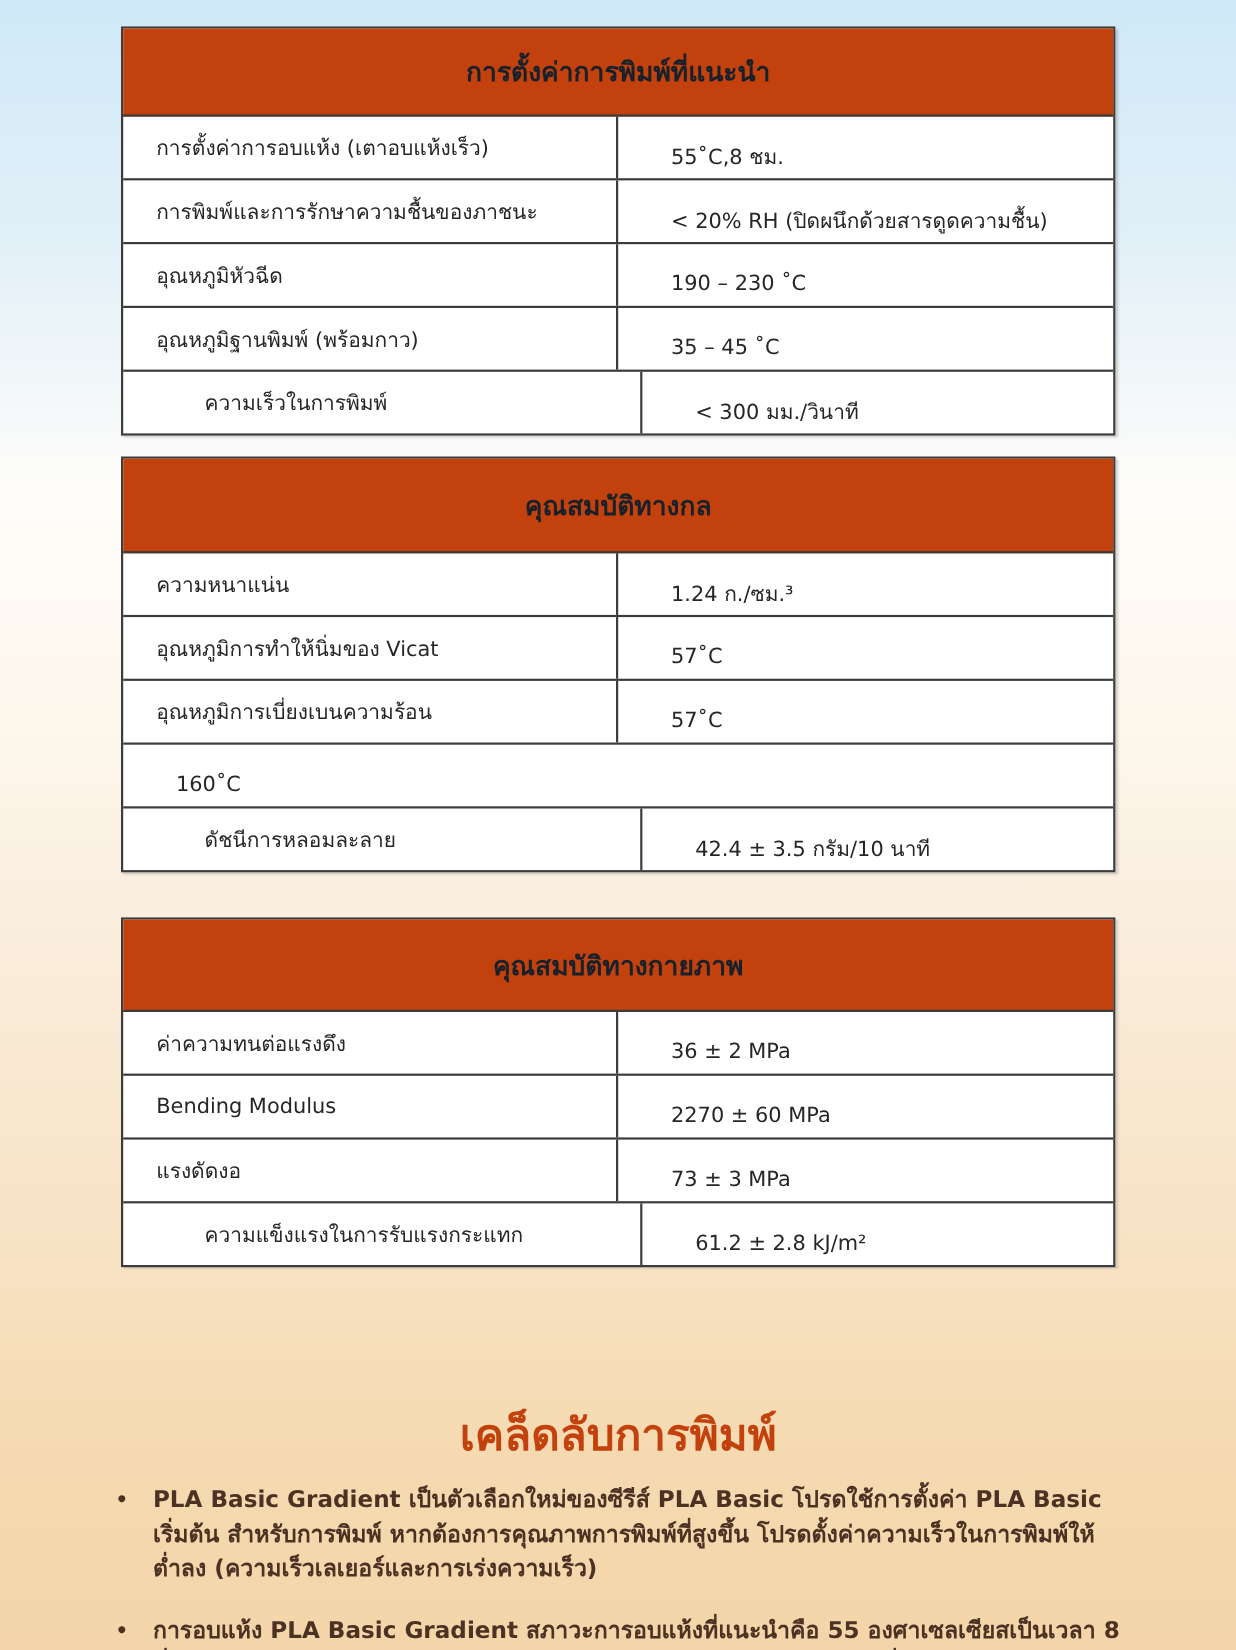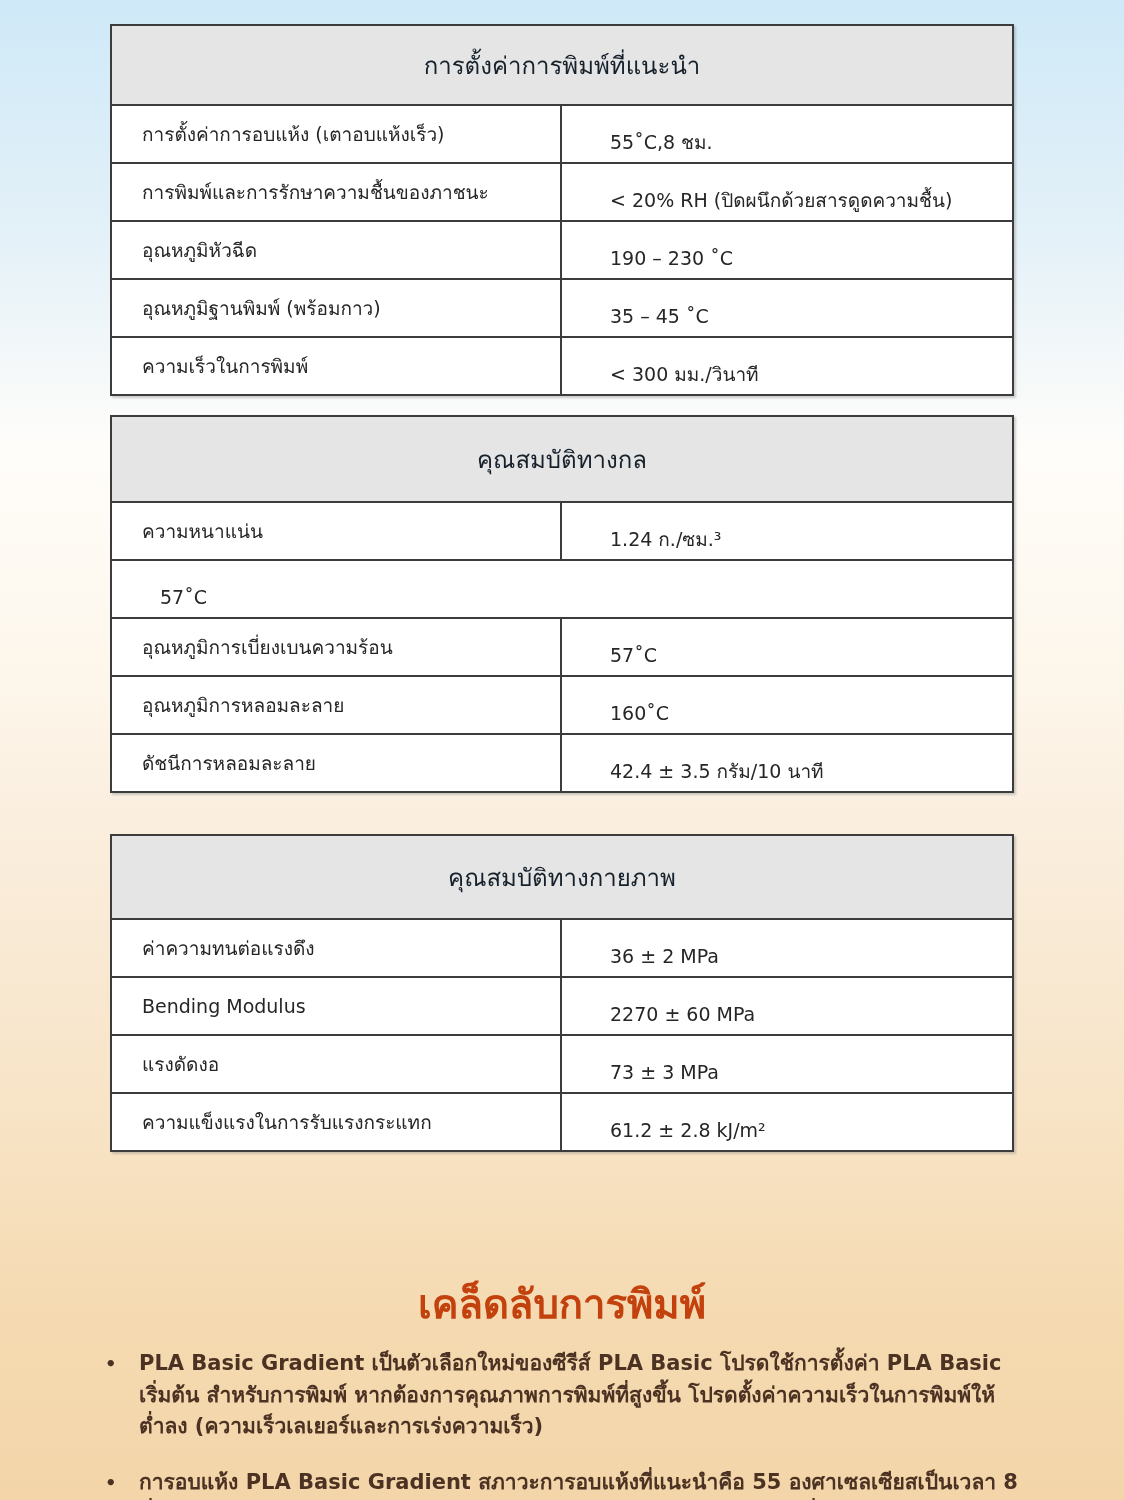--- a/index.html
+++ b/index.html
@@ -21,36 +21,36 @@
   .spec-table {
     position: absolute;
     left: 110px;
     width: 904px;
     border: 2px solid #3c3c3c;
     box-sizing: border-box;
     background: #ffffff;
     box-shadow: 2px 2px 2px rgba(120,120,120,0.35);
   }
   .spec-table .thead {
-    background: #e5e5e5;
+    background: #c2410c;
     height: 76px;
     display: flex;
     align-items: center;
     justify-content: center;
     border-bottom: 2px solid #3c3c3c;
     font-size: 24px;
-    font-weight: normal;
+    font-weight: bold;
     color: #16212b;
   }
   .spec-table .trow {
     display: flex;
     height: 56px;
     border-bottom: 2px solid #3c3c3c;
   }
-  .spec-table .trow:last-child { border-bottom: none; }
+  .spec-table .trow:last-child { border-bottom: none; padding-left: 44px; }
   .spec-table .cell {
     display: flex;
     align-items: center;
     font-size: 19px;
     color: #262626;
     box-sizing: border-box;
   }
   .spec-table .cell.key {
     width: 50%;
     padding-left: 30px;
@@ -126,28 +126,28 @@
   </div>
 </div>
 
 <div class="spec-table" id="table-mechanical">
   <div class="thead">คุณสมบัติทางกล</div>
   <div class="trow">
     <div class="cell key">ความหนาแน่น</div>
     <div class="cell val">1.24 ก./ซม.³</div>
   </div>
   <div class="trow">
+    <div class="cell key">อุณหภูมิการทำให้นิ่มของ Vicat</div>
     <div class="cell val">57˚C</div>
   </div>
   <div class="trow">
     <div class="cell key">อุณหภูมิการเบี่ยงเบนความร้อน</div>
     <div class="cell val">57˚C</div>
   </div>
   <div class="trow">
-    <div class="cell key">อุณหภูมิการหลอมละลาย</div>
     <div class="cell val">160˚C</div>
   </div>
   <div class="trow">
     <div class="cell key">ดัชนีการหลอมละลาย</div>
     <div class="cell val">42.4 ± 3.5 กรัม/10 นาที</div>
   </div>
 </div>
 
 <div class="spec-table" id="table-physical">
   <div class="thead">คุณสมบัติทางกายภาพ</div>

